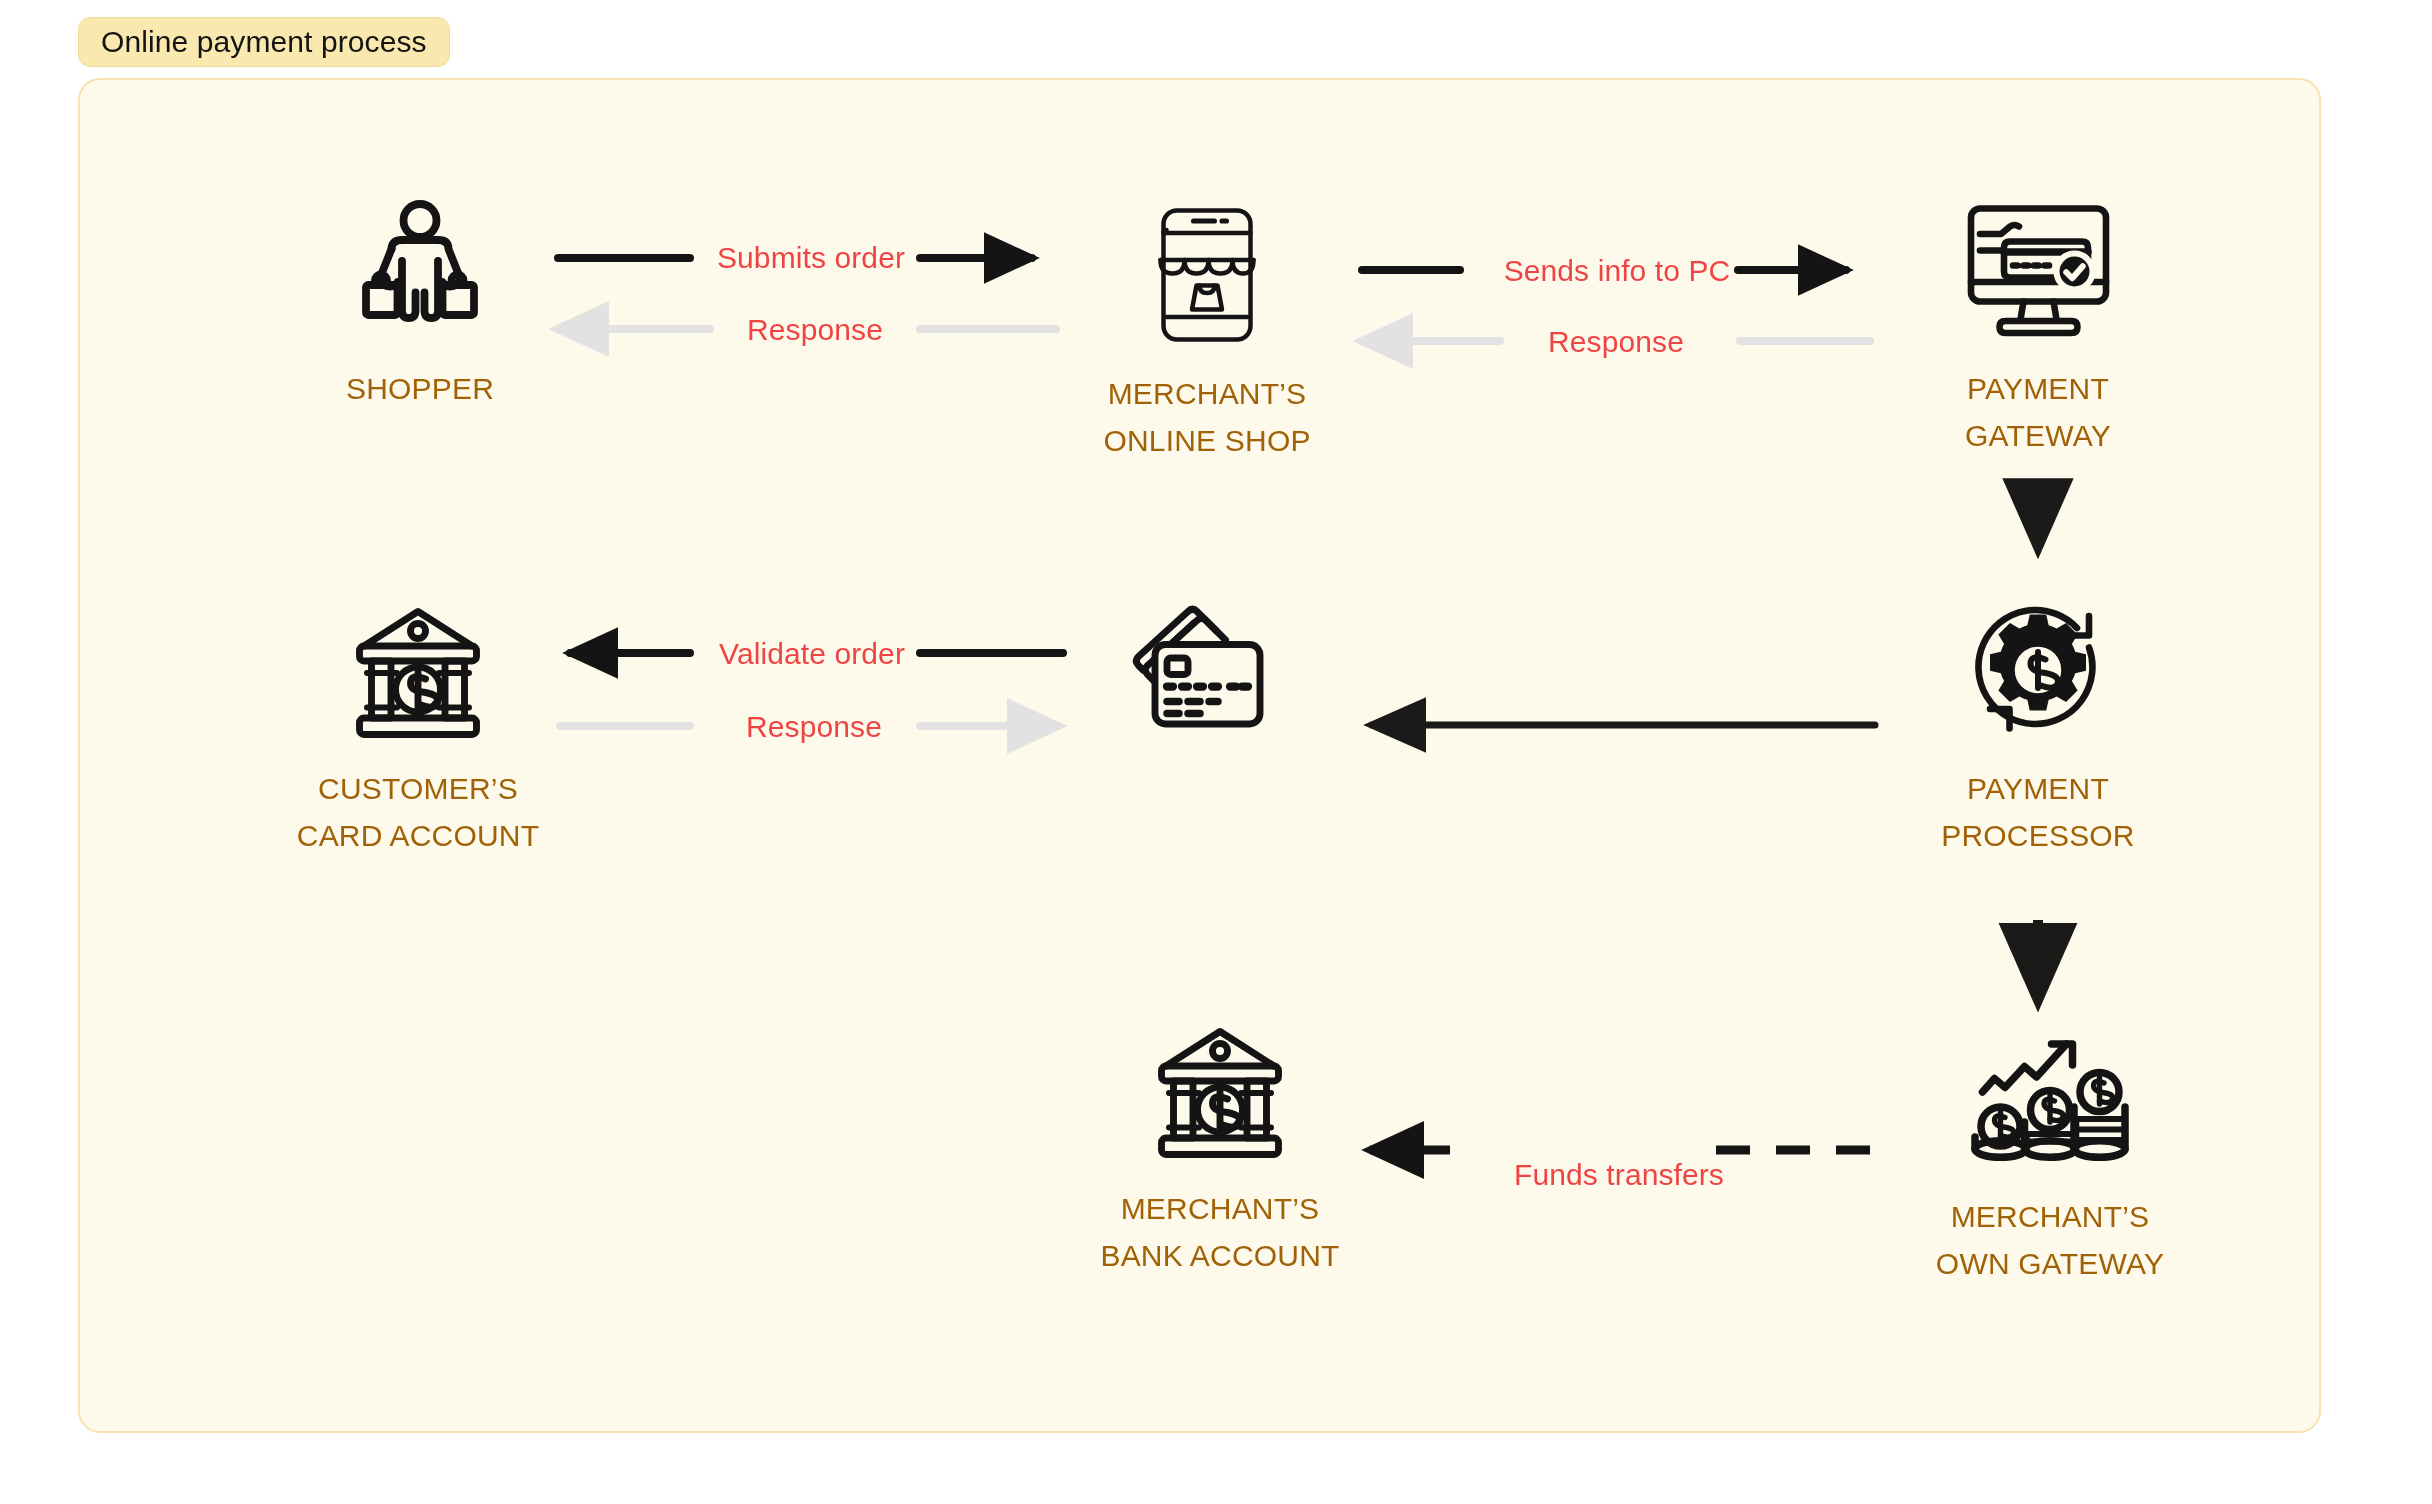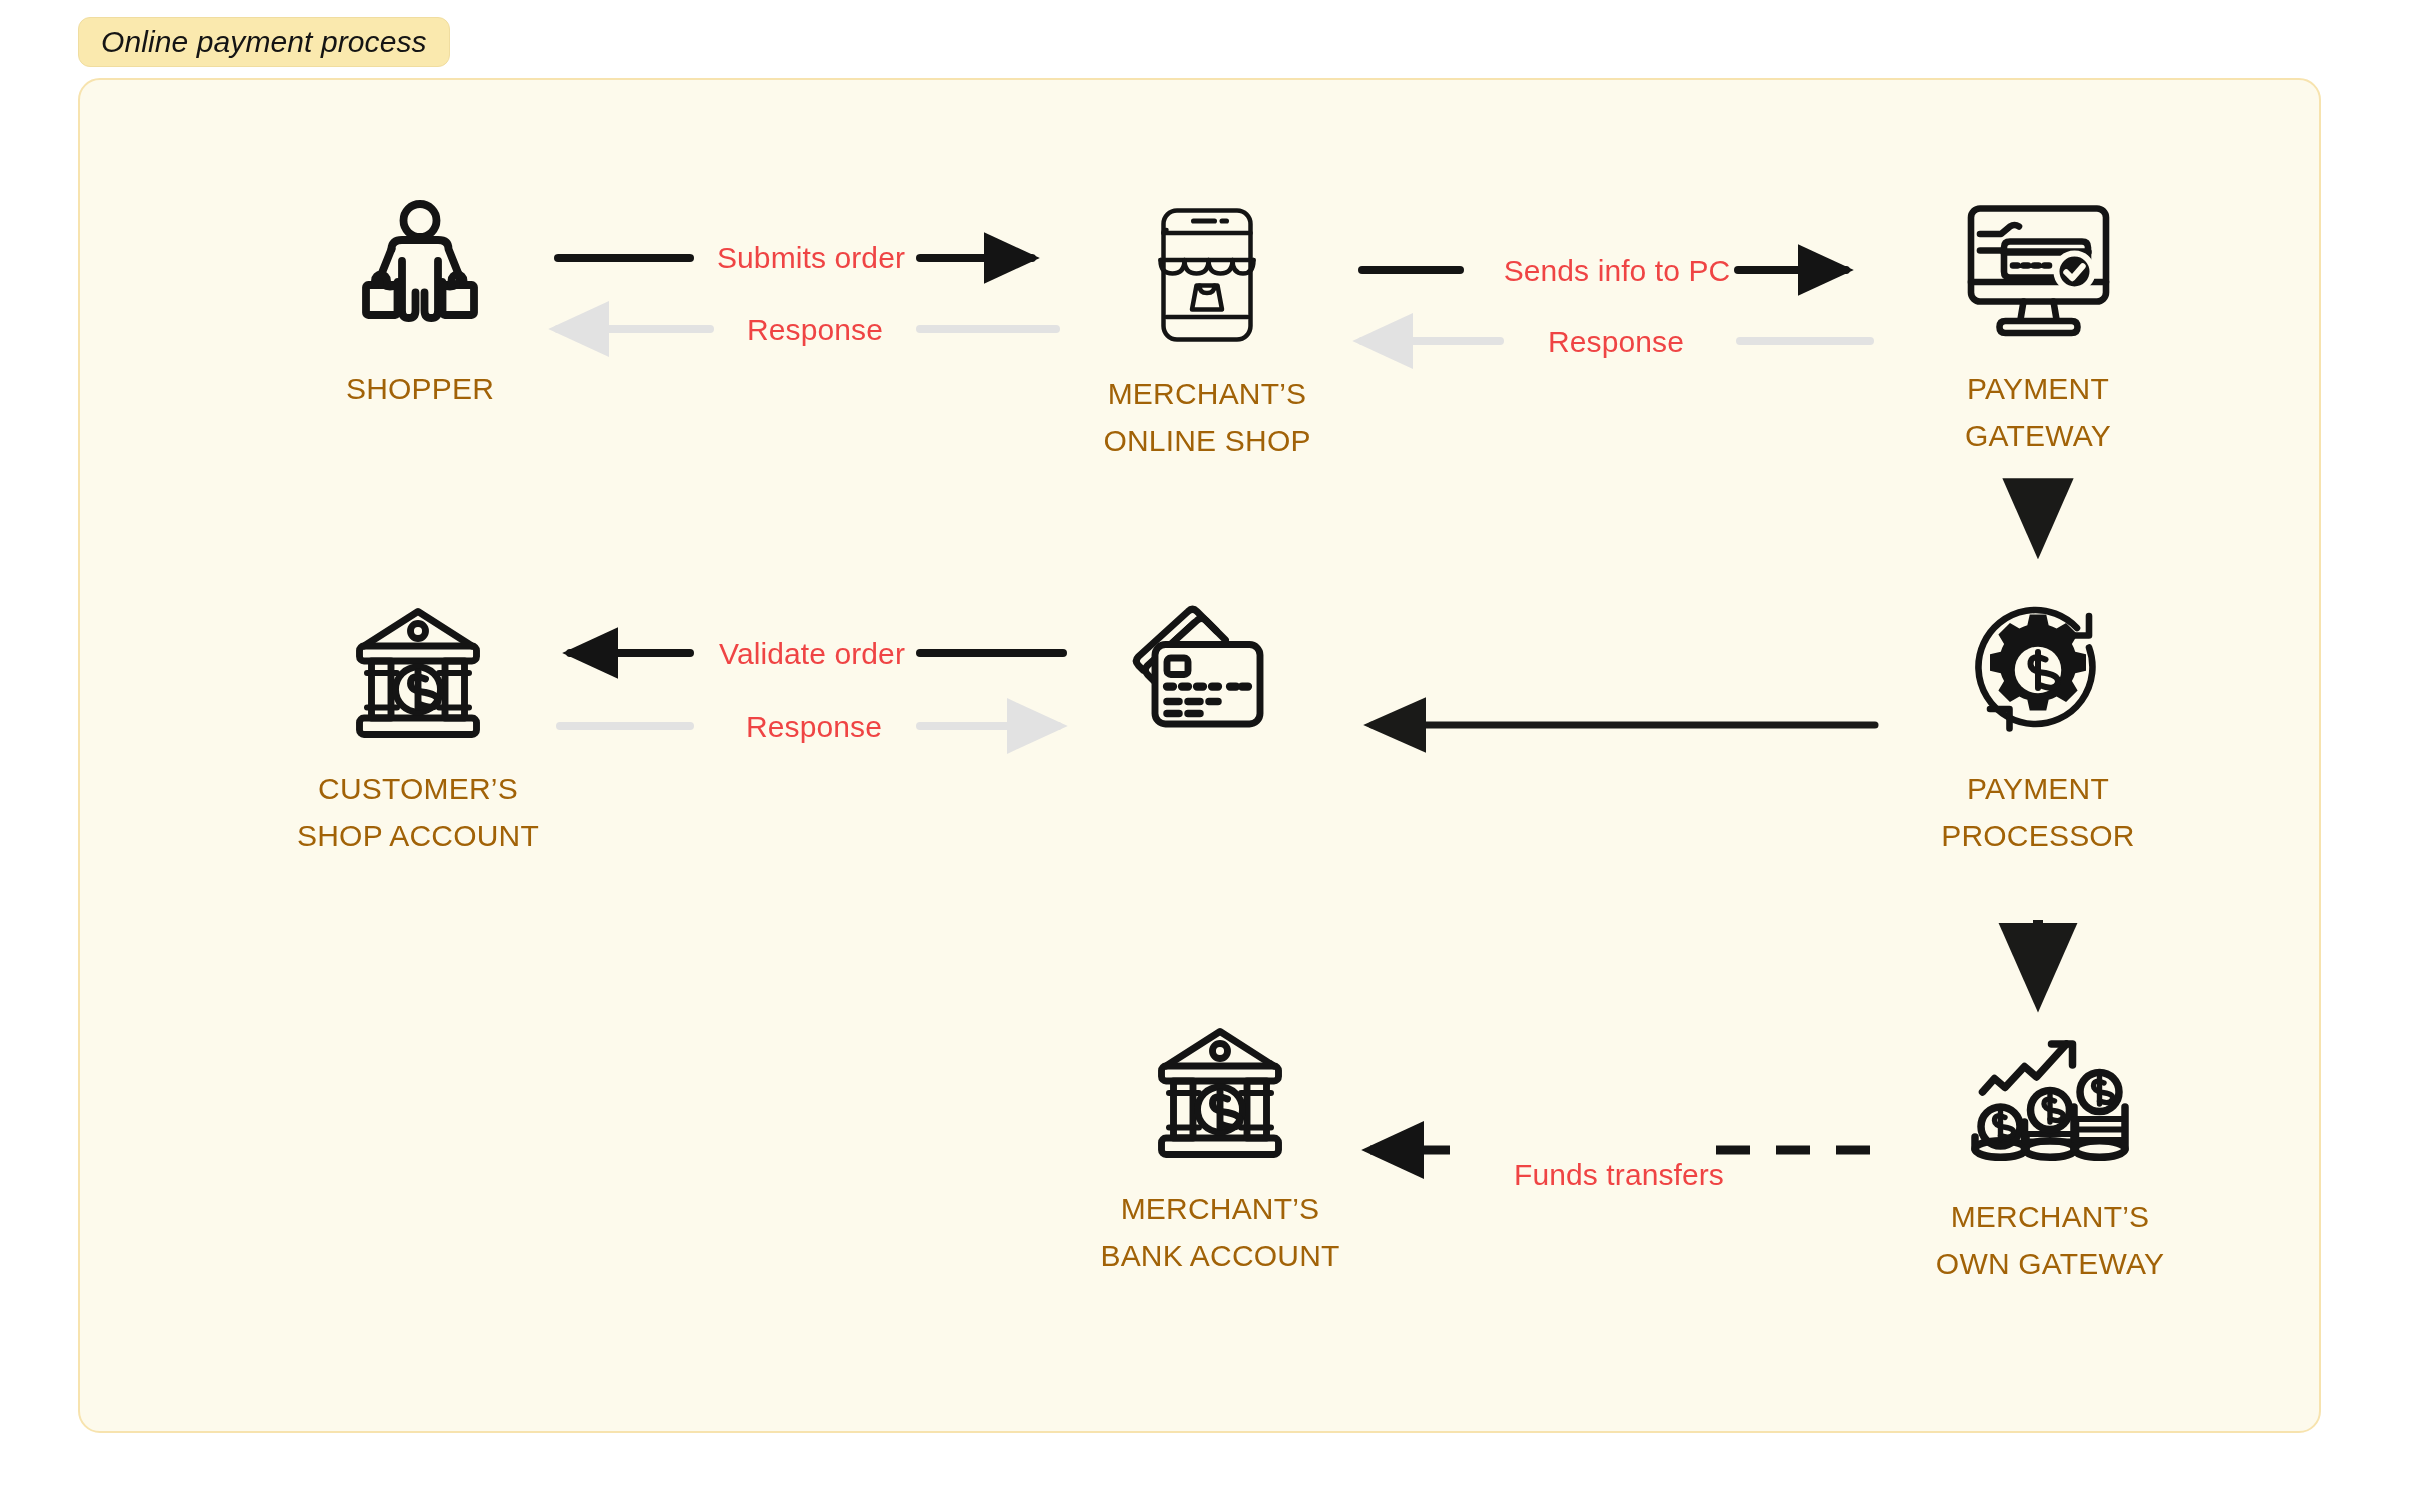--- a/index.html
+++ b/index.html
@@ -24,21 +24,20 @@
     top: 17px;
     height: 50px;
     padding: 0 22px;
     display: flex;
     align-items: center;
     background: #fae9ae;
     border: 1px solid #f0ddA0;
     border-radius: 12px;
     z-index: 5;
     box-sizing: border-box;
-    font-style: italic;
   }
   #title-badge .title-text {
     font-size: 30px;
     color: #141414;
     letter-spacing: .1px;
     white-space: nowrap;
   }
 
   
   #diagram-panel {
@@ -247,21 +246,21 @@
       <rect x="19" y="44" width="13" height="38"></rect>
       <rect x="68" y="44" width="13" height="38"></rect>
       <path d="M16 52 h20 M64 52 h20" stroke-width="4"></path>
       <path d="M16 75 h20 M64 75 h20" stroke-width="4"></path>
       <circle cx="50" cy="63" r="15"></circle>
       <path d="M55 56 q-10 -4 -10 3 q0 5 10 6 q10 2 8 7 q-2 5 -12 1"></path>
       <path d="M50 51 v24"></path>
     </svg>
   </div>
   <div class="node-label">CUSTOMER’S
-SHOP ACCOUNT</div>
+CARD ACCOUNT</div>
 </div>
 
 <div class="node" style="left:1207px; top:595px;">
   <div class="node-icon">
     <svg width="165" height="150" viewBox="0 0 110 100" fill="none" stroke="#141414" stroke-width="4.6" stroke-linecap="round" stroke-linejoin="round">
       <path d="M12 50 l-3 -3 q-3 -3 0 -6 l33 -30 q3 -3 6 0 l13 13"></path>
       <path d="M20 58 l-5 -5 q-3 -3 0 -6 l33 -30 q3 -3 6 0 l13 13"></path>
       <path d="M22 40 l24 -22" stroke-width="3.6"></path>
       <rect x="20" y="33" width="70" height="53" rx="7" fill="#fdfaec"></rect>
       <rect x="28" y="42" width="14" height="11" rx="2.5"></rect>

